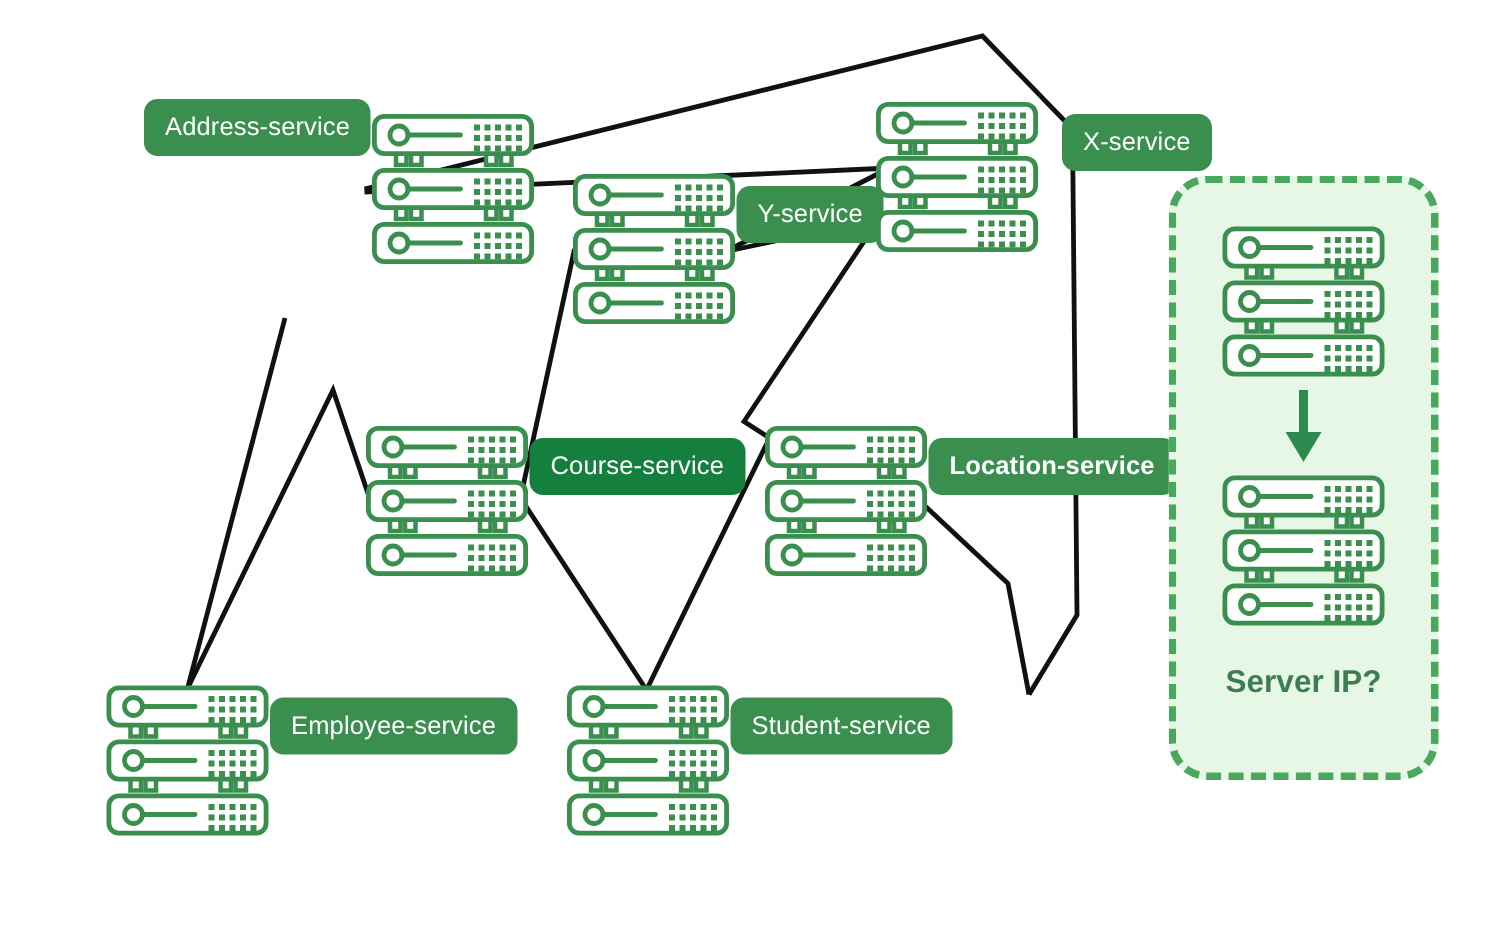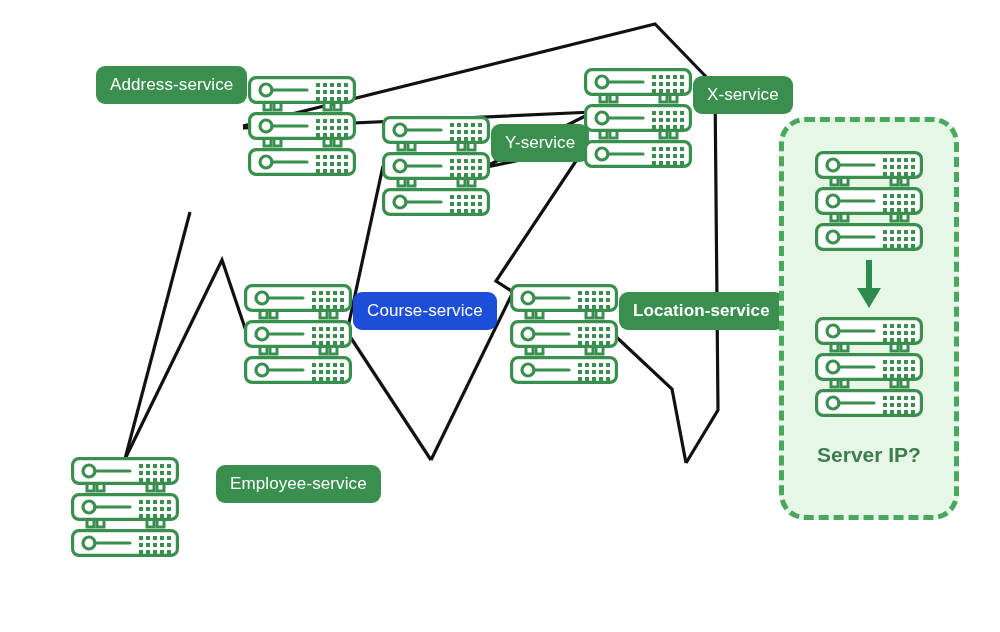--- a/index.html
+++ b/index.html
@@ -149,56 +149,64 @@
 
   <div class="node" style="left:381px; top:115px;">
     <div class="rack">
       <svg width="110" height="102" viewBox="0 0 110 102">
           <use href="#server-stack" x="1" y="1"></use>
         </svg>
     </div>
     <div class="badge badge-gap" style="background:#3a8f4f;">Y-service</div>
   </div>
 
-  <div class="node" style="left:583px; top:67px;">
+  <div class="node" style="left:583px; top:67px;gap:15px;">
     <div class="rack">
       <svg width="110" height="102" viewBox="0 0 110 102">
           <use href="#server-stack" x="1" y="1"></use>
         </svg>
     </div>
     <div class="badge badge-gap" style="background:#3a8f4f;">X-service</div>
   </div>
 
   <div class="node" style="left:243px; top:283px;">
     <div class="rack">
       <svg width="110" height="102" viewBox="0 0 110 102">
           <use href="#server-stack" x="1" y="1"></use>
         </svg>
     </div>
-    <div class="badge badge-gap" style="background:#1d4ed8;">Course-service</div>
+    <div class="badge badge-gap" style="background:#15803d;">Course-service</div>
   </div>
 
   <div class="node" style="left:509px; top:283px;font-weight:bold;">
     <div class="rack">
       <svg width="110" height="102" viewBox="0 0 110 102">
           <use href="#server-stack" x="1" y="1"></use>
         </svg>
     </div>
     <div class="badge badge-gap" style="background:#3a8f4f;">Location-service</div>
   </div>
 
-  <div class="node" style="left:70px; top:456px;gap:36px;">
+  <div class="node" style="left:70px; top:456px;">
     <div class="rack">
       <svg width="110" height="102" viewBox="0 0 110 102">
           <use href="#server-stack" x="1" y="1"></use>
         </svg>
     </div>
     <div class="badge badge-gap" style="background:#3a8f4f;">Employee-service</div>
   </div>
 
+  <div class="node" style="left:377px; top:456px;">
+    <div class="rack">
+      <svg width="110" height="102" viewBox="0 0 110 102">
+          <use href="#server-stack" x="1" y="1"></use>
+        </svg>
+    </div>
+    <div class="badge badge-gap" style="background:#3a8f4f;">Student-service</div>
+  </div>
 
 
   <div class="panel" style="left:779px; top:117px; width:180px; height:403px;
               background:#e6f7e6; border:5px dashed #4aa85e;">
     <div class="rack" style="margin-top:28px;">
       <svg width="110" height="102" viewBox="0 0 110 102">
           <use href="#server-stack" x="1" y="1"></use>
         </svg>
     </div>
 

